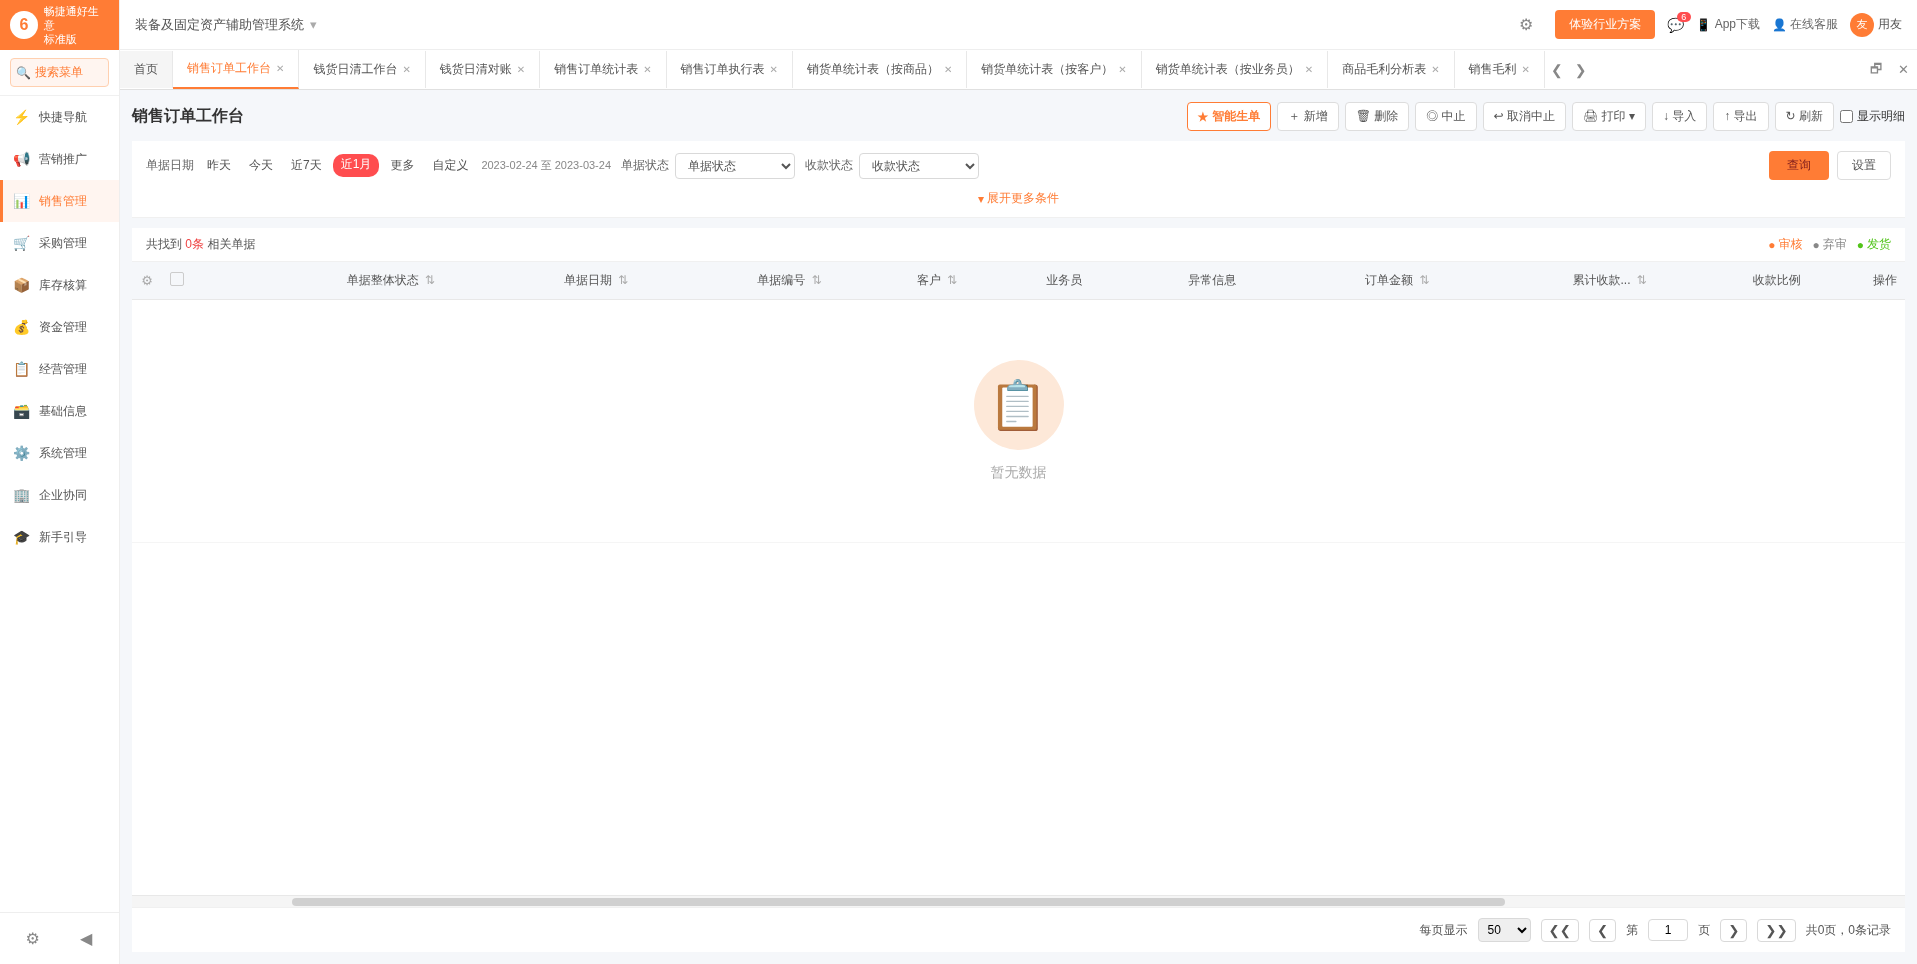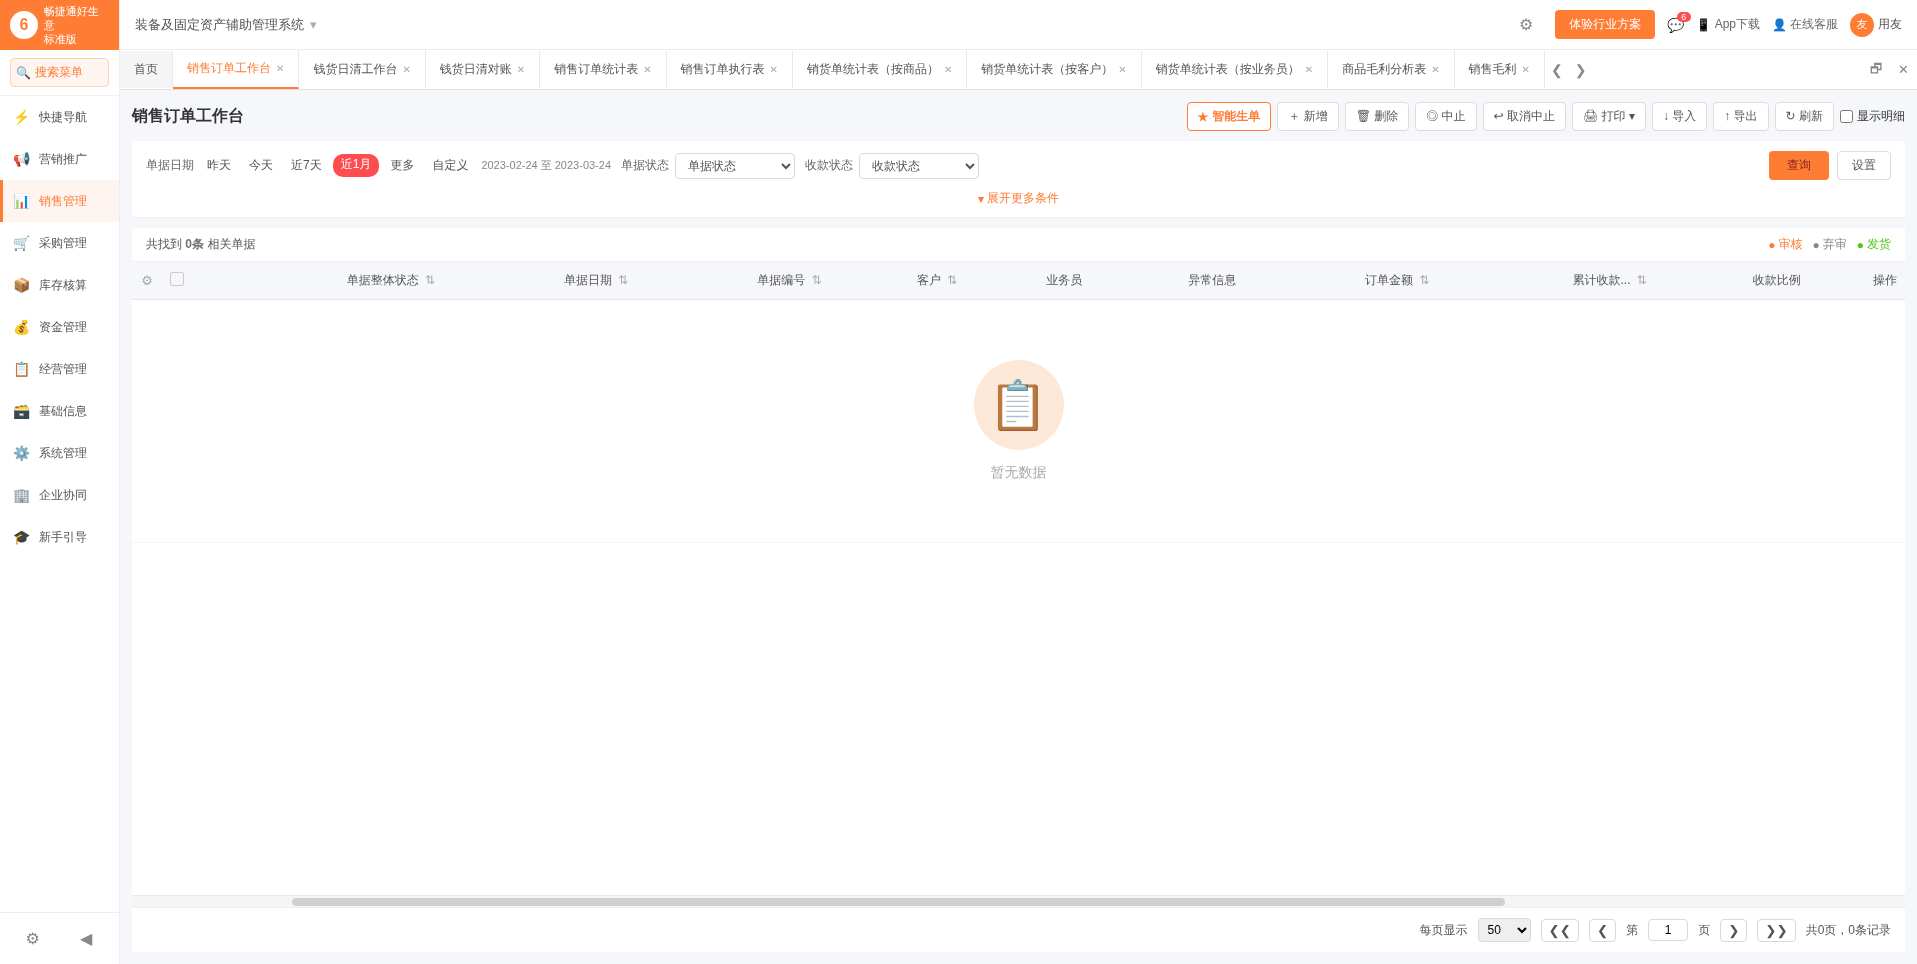--- a/index.html
+++ b/index.html
@@ -71,21 +71,21 @@
     .filter-date-range { color: #888; font-size: 11px; }
     .filter-select { border: 1px solid #d9d9d9; padding: 4px 8px; border-radius: 4px; background: #fff; font-size: 12px; color: #555; min-width: 120px; cursor: pointer; }
     .expand-btn { color: #ff7c35; cursor: pointer; font-size: 12px; display: flex; align-items: center; gap: 3px; margin: 0 auto; }
     .query-btn { background: #ff7c35; color: #7f1d1d; border: none; padding: 6px 18px; border-radius: 4px; cursor: pointer; font-size: 12px; }
     .set-btn { background: #fff; border: 1px solid #ddd; color: #555; padding: 5px 14px; border-radius: 4px; cursor: pointer; font-size: 12px; }
 
     
     .table-container { background: #fff; flex: 1; display: flex; flex-direction: column; }
     .table-info-bar { padding: 8px 14px; display: flex; align-items: center; justify-content: space-between; border-bottom: 1px solid #f0f0f0; }
     .table-count { font-size: 12px; color: #555; }
-    .table-count .highlight { color: #737373; font-weight: bold; margin-top: 16px; }
+    .table-count .highlight { color: #ef4444; font-weight: normal; margin-top: 16px; }
     .table-batch-ops { display: flex; gap: 10px; }
     .batch-op { font-size: 12px; cursor: pointer; display: flex; align-items: center; gap: 3px; }
     .batch-op.review { color: #ff7c35; }
     .batch-op.cancel { color: #888; }
     .batch-op.send { color: #52c41a; }
     .table-wrap { overflow: auto; flex: 1; }
     table { width: 100%; border-collapse: collapse; font-size: 12px; }
     thead th { background: #f5f7fa; padding: 10px 8px; text-align: right; color: #555; font-weight: normal; border-bottom: 1px solid #e8e8e8; white-space: nowrap; }
     thead th .sort-icon { color: #aaa; margin-left: 3px; cursor: pointer; }
     tbody td { padding: 10px 8px; border-bottom: 1px solid #f5f5f5; color: #333; }

